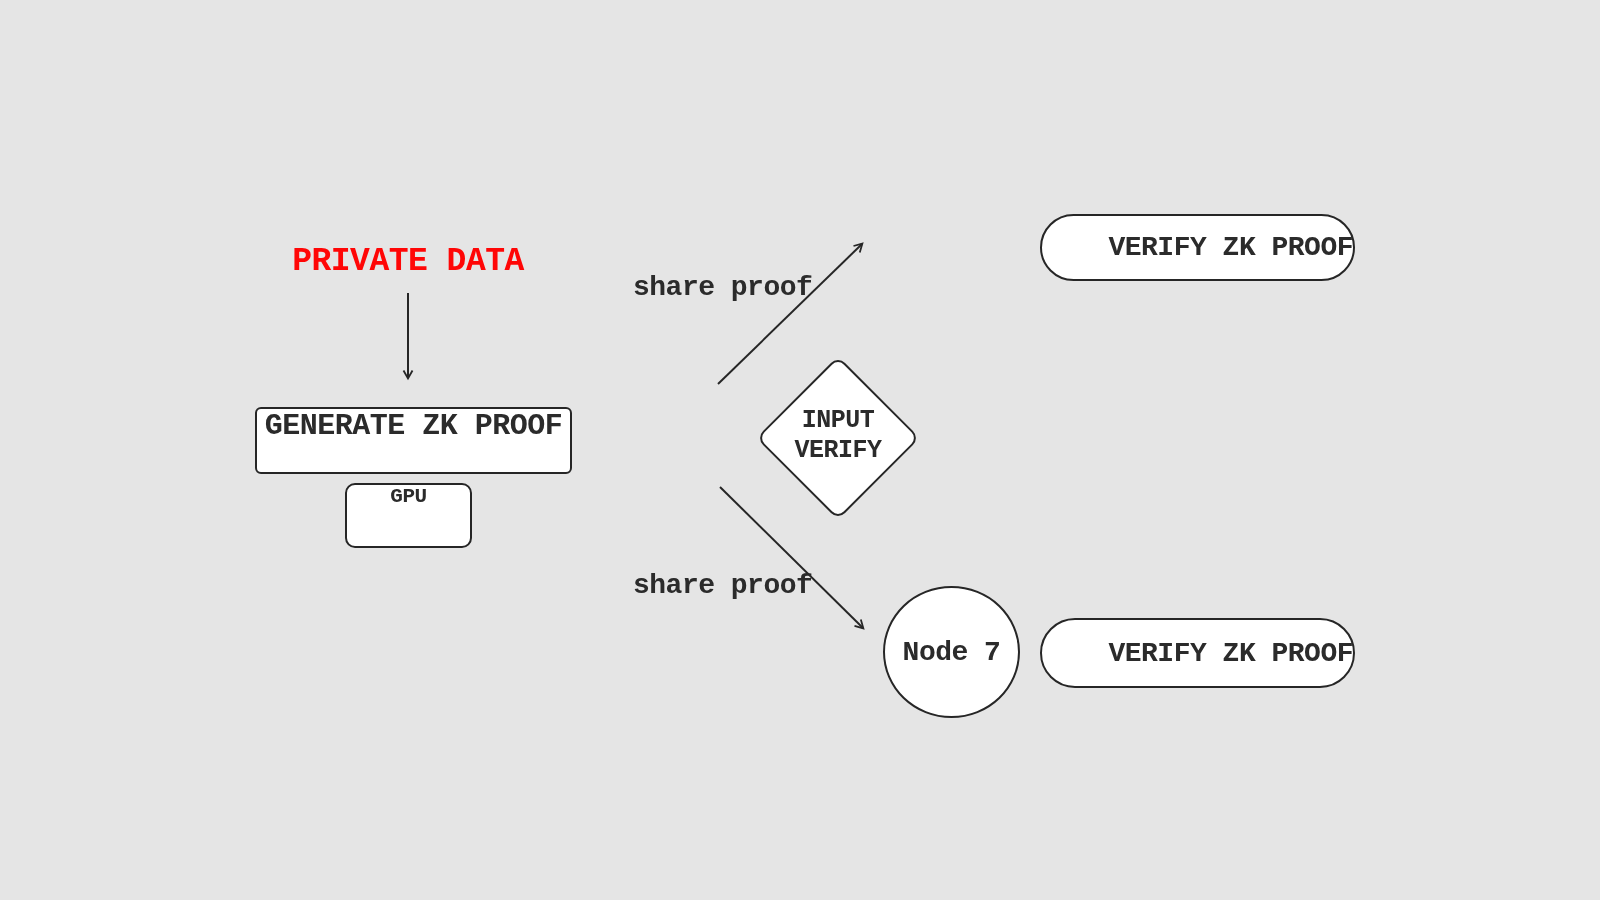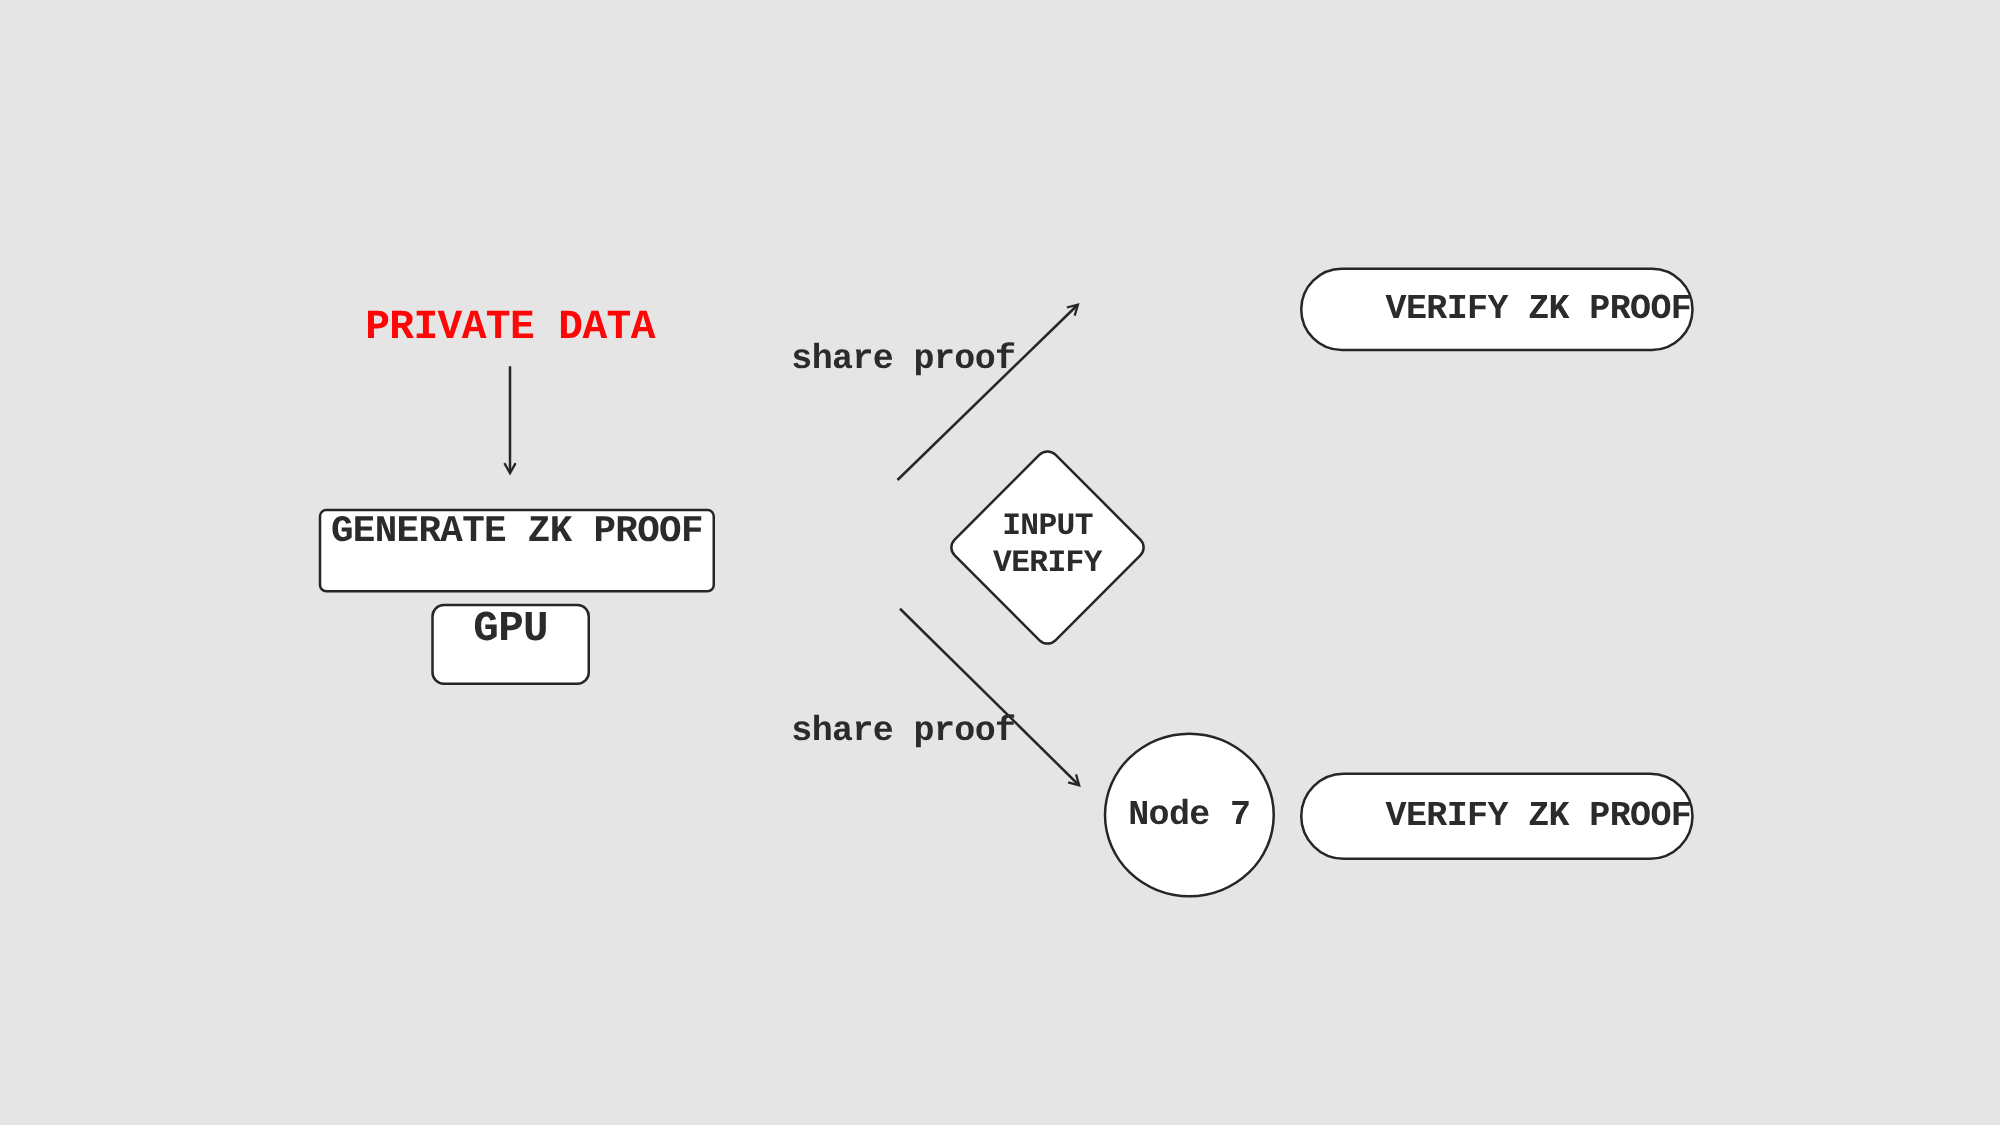--- a/index.html
+++ b/index.html
@@ -56,21 +56,21 @@
     height: 67px;
     border-radius: 6px;
     font-size: 30px;
   }
   .gpu-box {
     left: 345px;
     top: 483px;
     width: 127px;
     height: 65px;
     border-radius: 10px;
-    font-size: 34px;
+    font-size: 21px;
   }
   .node-circle {
     position: absolute;
     border: 2.5px solid #262626;
     border-radius: 50%;
     background: #ffffff;
     display: flex;
     align-items: center;
     justify-content: center;
     font-weight: bold;

